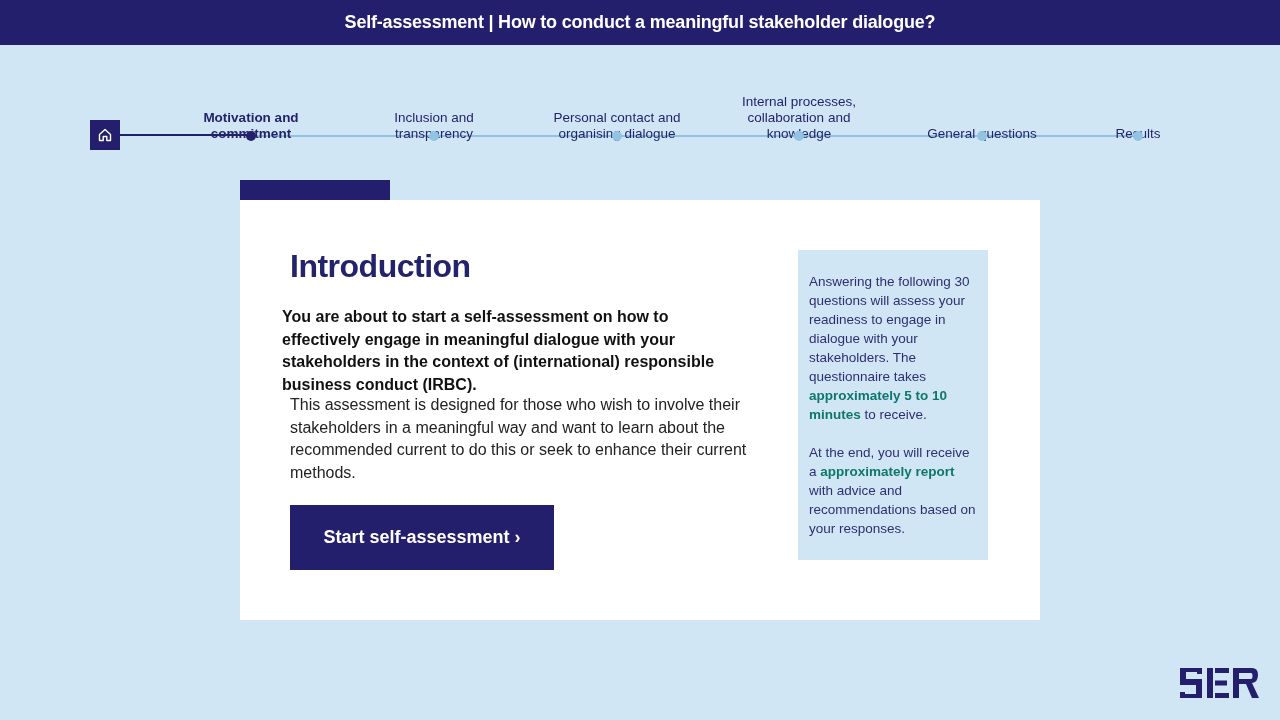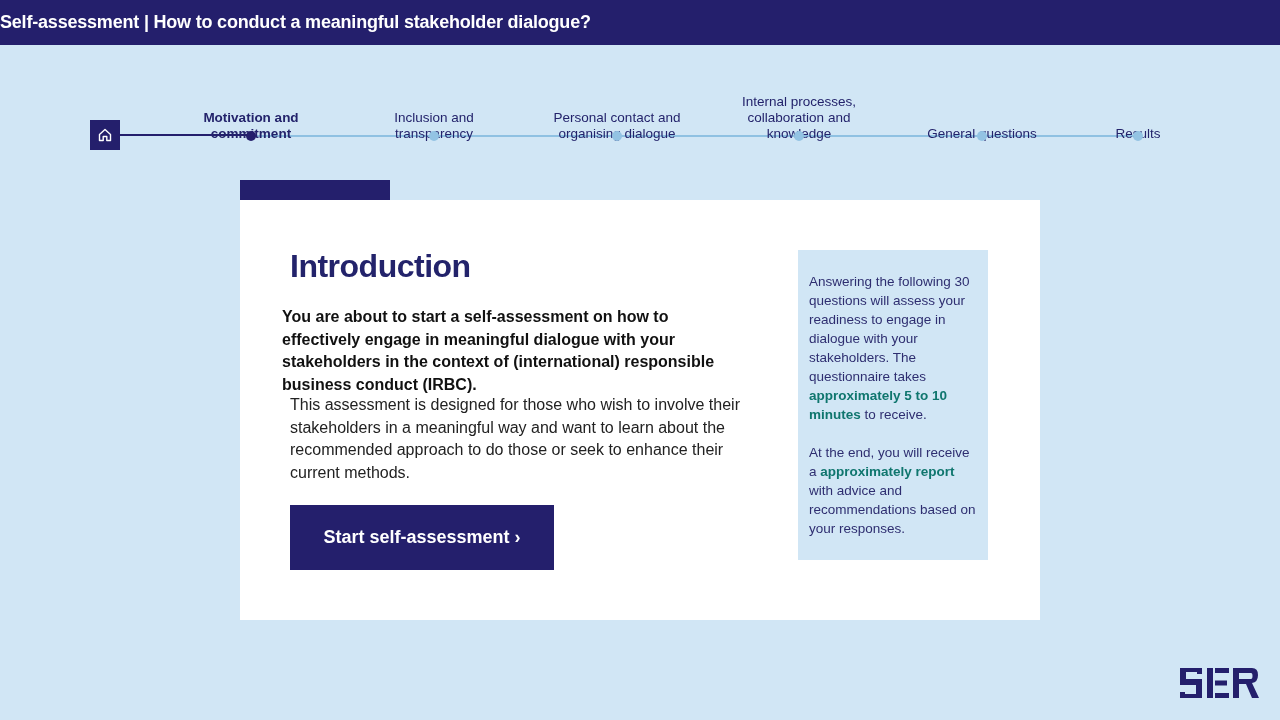--- a/index.html
+++ b/index.html
@@ -6,21 +6,21 @@
   html, body { width: 1280px; height: 720px; overflow: hidden; }
   body {
     background: #d1e6f5;
     font-family: "Liberation Sans", sans-serif;
     color: #23236b;
     position: relative;
   }
   .topbar {
     position: absolute; left: 0; top: 0; width: 1280px; height: 45px;
     background: #241f6c; color: #fff;
-    display: flex; align-items: center; 
+    display: flex; align-items: center; justify-content: center;
     font-size: 18px; font-weight: bold; letter-spacing: -0.2px;
   }
   
   .progress { position: absolute; left: 0; top: 60px; width: 1280px; height: 100px; }
   .home-btn {
     position: absolute; left: 90px; top: 60px; width: 30px; height: 30px;
     background: #241f6c; display: flex; align-items: center; justify-content: center;
     cursor: pointer;
   }
   .line-done { position: absolute; left: 120px; top: 74px; width: 131px; height: 2px; background: #241f6c; }
@@ -108,21 +108,21 @@
   <div class="dot" style="left:617px"></div>
   <div class="dot" style="left:799px"></div>
   <div class="dot" style="left:982px"></div>
   <div class="dot" style="left:1138px"></div>
 </div>
 
 <div class="tab-accent"></div>
 <div class="card">
   <h1>Introduction</h1>
   <p class="lead">You are about to start a self-assessment on how to effectively engage in meaningful dialogue with your stakeholders in the context of (international) responsible business conduct (IRBC).</p>
-  <p class="body-text">This assessment is designed for those who wish to involve their stakeholders in a meaningful way and want to learn about the recommended approach to do those or seek to enhance their current methods.</p>
+  <p class="body-text">This assessment is designed for those who wish to involve their stakeholders in a meaningful way and want to learn about the recommended current to do this or seek to enhance their current methods.</p>
   <button class="start-btn">Start self-assessment ›</button>
 
   <div class="info-box">
     <p><span>Answering the following 30 questions will assess your readiness to engage in dialogue with your stakeholders. The questionnaire takes </span><b>approximately 5 to 10 minutes</b><span> to receive.</span></p>
     <p><span>At the end, you will receive a </span><b>approximately report</b><span> with advice and recommendations based on your responses.</span></p>
   </div>
 </div>
 
 <svg class="logo" viewBox="0 0 82 34">
   <g fill="#241f6c">

